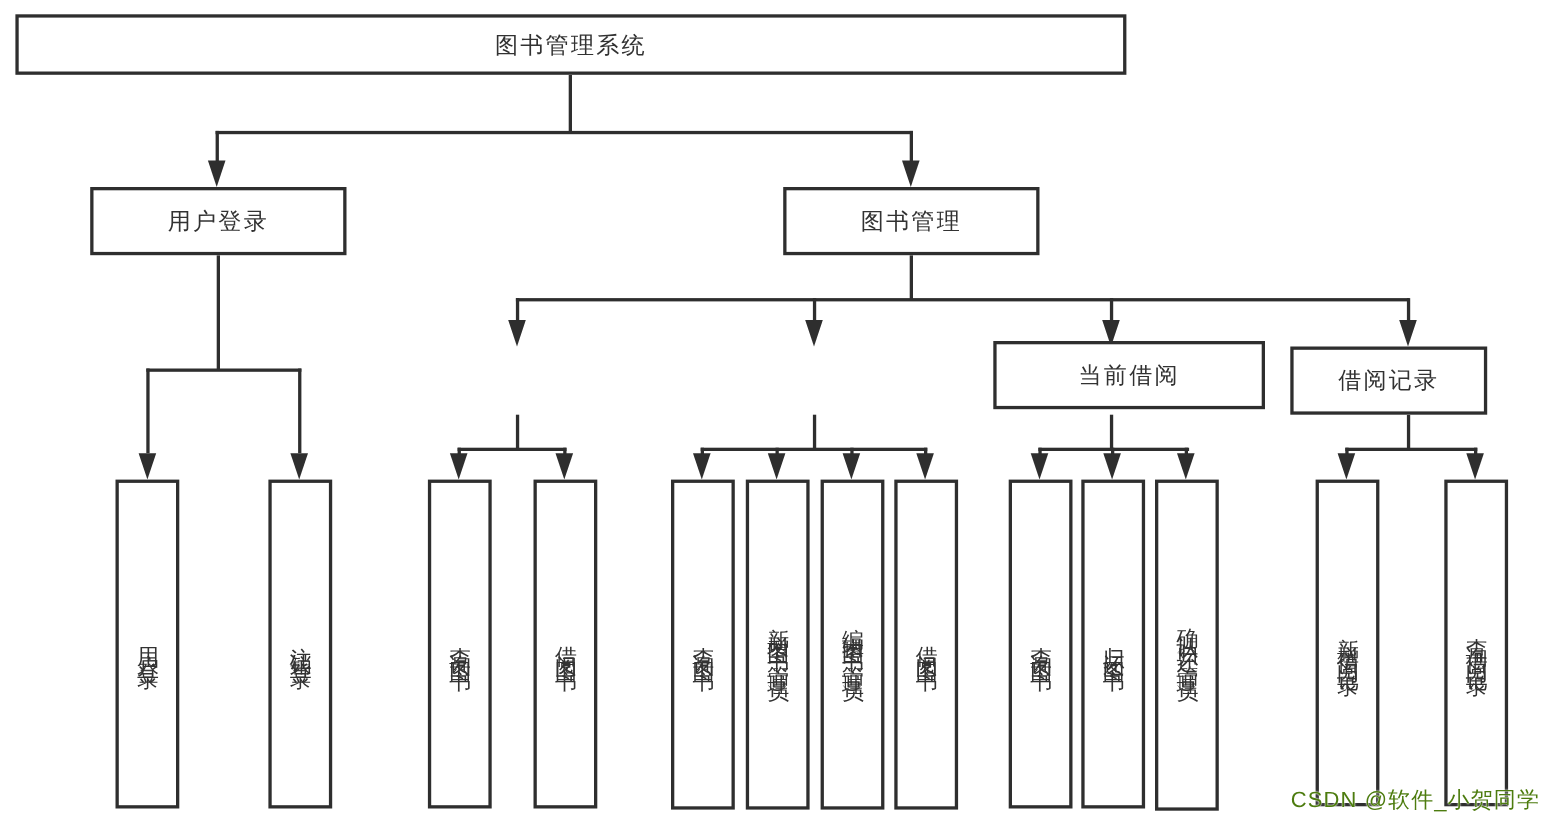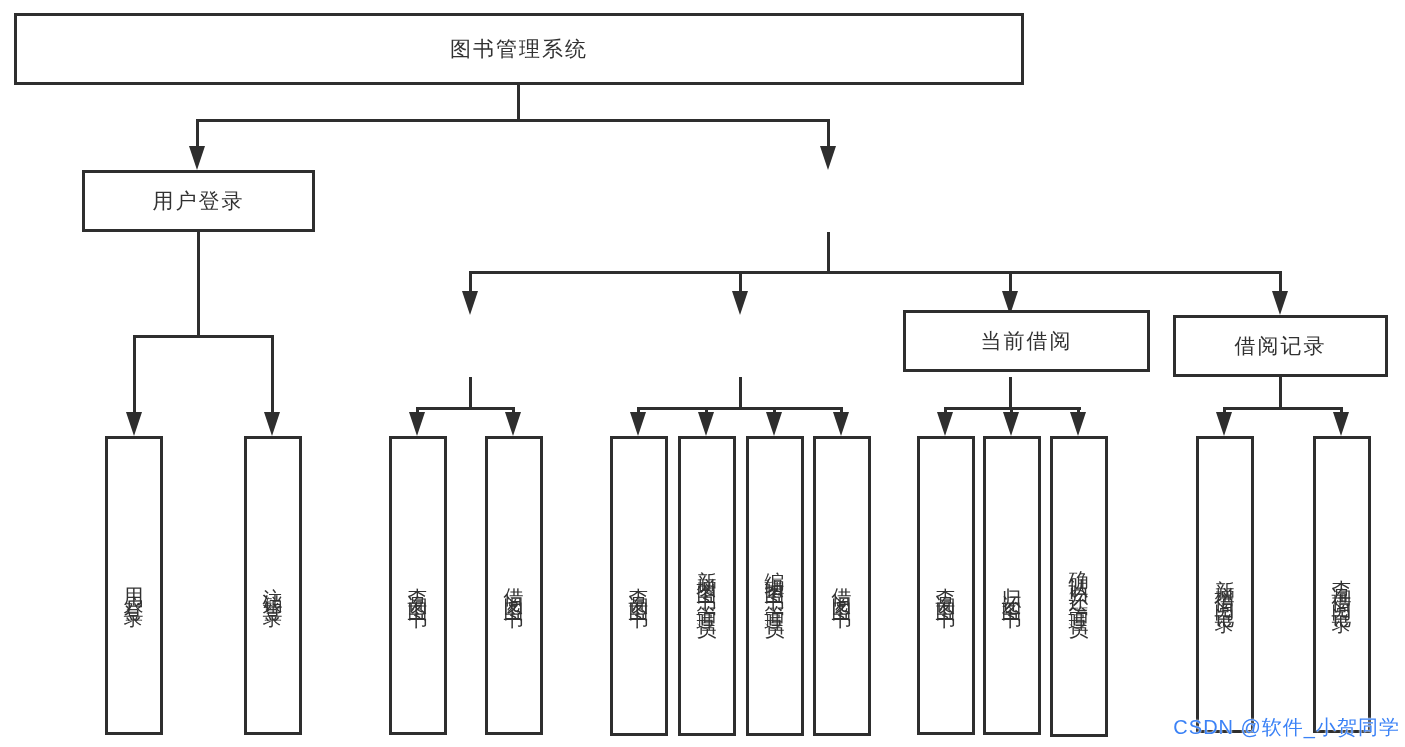--- a/index.html
+++ b/index.html
@@ -38,21 +38,21 @@
     width:0;height:0;
     border-left:8px solid transparent;
     border-right:8px solid transparent;
     border-top:24px solid #2e2e2e;
     z-index:1;
   }
   .watermark{
     position:absolute;
     right:5px;bottom:6px;
     font-size:20px;
-    color:#3b82f6;
+    color:#4d7c0f;
     letter-spacing:1px;
     text-shadow:0 0 2px #ffffff,0 0 1px #ffffff;
     z-index:5;
     white-space:nowrap;
   }
 </style>
 </head>
 <body>
 
 <div id="stage">
@@ -109,26 +109,27 @@
   <div class="vline" style="left:1077px;top:407px;height:8px"></div>
   <div class="arrow" style="left:1070px;top:412px"></div>
 
   <div class="vline" style="left:1279px;top:377px;height:33px"></div>
   <div class="hline" style="left:1223px;top:407px;width:120px"></div>
   <div class="vline" style="left:1223px;top:407px;height:8px"></div>
   <div class="arrow" style="left:1216px;top:412px"></div>
   <div class="vline" style="left:1340px;top:407px;height:8px"></div>
   <div class="arrow" style="left:1333px;top:412px"></div>
 
-  <div class="node h" style="left:14px;top:13px;width:1010px;height:72px">图书管理系统</div>
+  <div class="node h" style="left:14px;top:13px;width:1010px;height:55px">图书管理系统</div>
 
   <div class="node h" style="left:82px;top:170px;width:233px;height:62px">用户登录</div>
+  <div class="node h" style="left:712px;top:170px;width:233px;height:62px">图书管理</div>
 
   <div class="node h" style="left:903px;top:310px;width:247px;height:62px">当前借阅</div>
-  <div class="node h" style="left:1173px;top:315px;width:215px;height:62px">借阅记录</div>
+  <div class="node h" style="left:1173px;top:315px;width:179px;height:62px">借阅记录</div>
 
   <div class="node v" style="left:105px;top:436px;width:58px;height:299px">用户登录</div>
   <div class="node v" style="left:244px;top:436px;width:58px;height:299px">注销登录</div>
 
   <div class="node v" style="left:389px;top:436px;width:58px;height:299px">查询图书</div>
   <div class="node v" style="left:485px;top:436px;width:58px;height:299px">借阅图书</div>
 
   <div class="node v" style="left:610px;top:436px;width:58px;height:300px">查询图书</div>
   <div class="node v" style="left:678px;top:436px;width:58px;height:300px">新增图书（管理员）</div>
   <div class="node v" style="left:746px;top:436px;width:58px;height:300px">编辑图书（管理员）</div>

